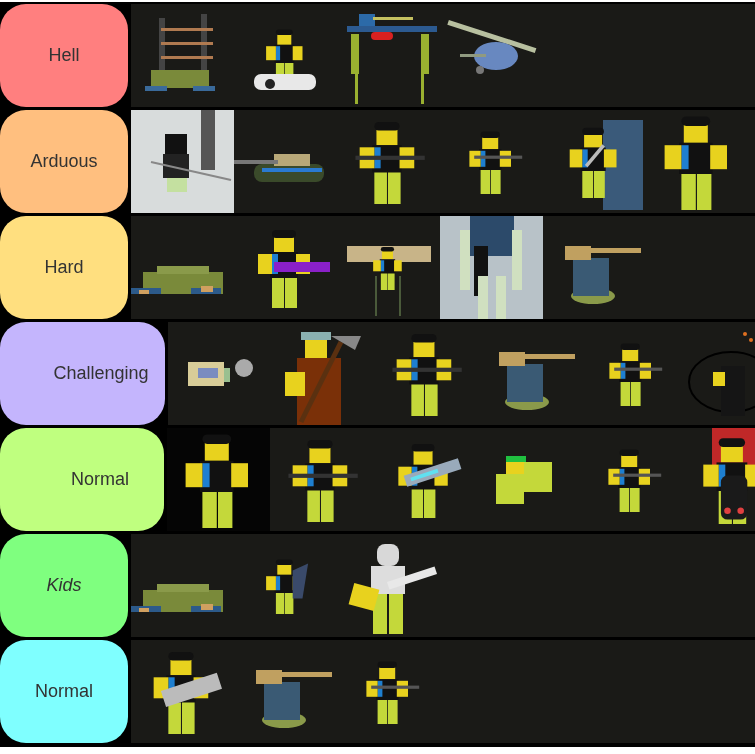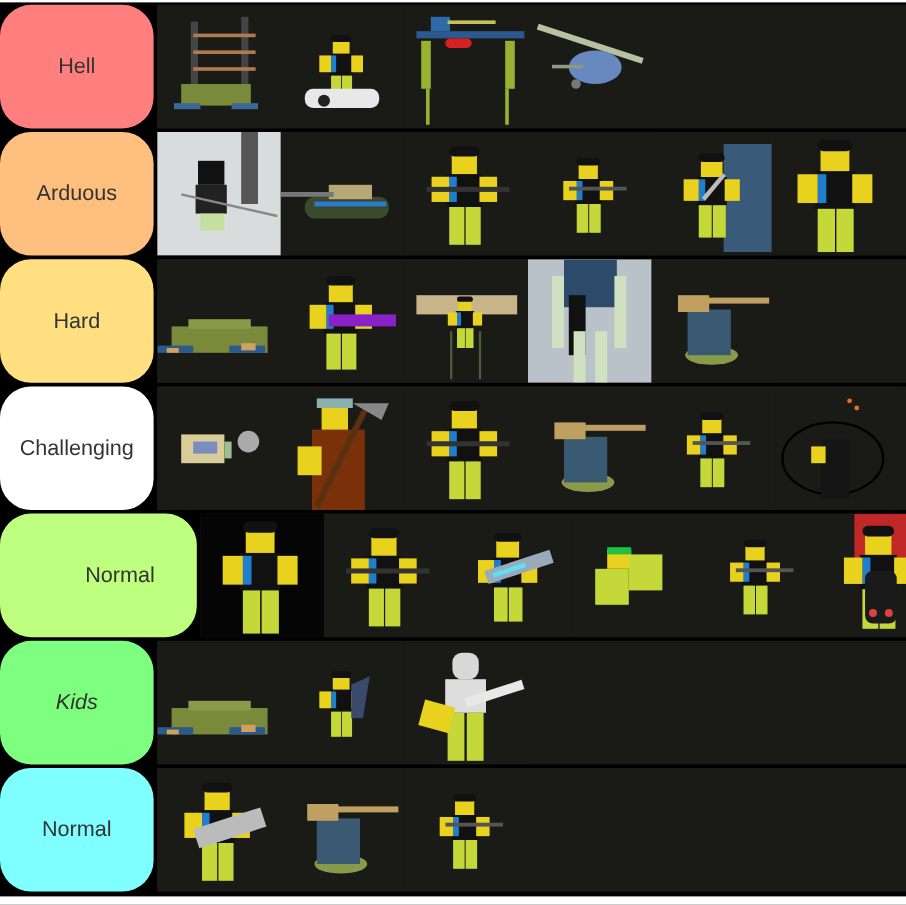--- a/index.html
+++ b/index.html
@@ -232,21 +232,21 @@
           <svg viewBox="0 0 103 103">
       <ellipse cx="50" cy="80" rx="22" ry="8" fill="#8a9a4a"></ellipse>
             <rect x="30" y="42" width="36" height="38" fill="#3a5a74"></rect>
       <rect x="22" y="30" width="26" height="14" fill="#c0a060"></rect>
             <rect x="46" y="32" width="52" height="5" fill="#c0a060"></rect>
           </svg>
         </div>
       </div>
     </div>
     <div class="tier-row">
-      <div class="tier-label" style="background: #ffffff;">Challenging</div>
+      <div class="tier-label" style="background: #c4b5fd; padding-left: 37px;">Challenging</div>
       <div class="tier-items">
         <div class="item" style="background: rgb(26, 26, 23);">
           <svg viewBox="0 0 103 103">
       <rect x="20" y="40" width="36" height="24" fill="#d8cc98"></rect>
             <rect x="30" y="46" width="20" height="10" fill="#7a8cc0"></rect>
       <circle cx="76" cy="46" r="9" fill="#aaa"></circle>
             <rect x="56" y="46" width="6" height="14" fill="#9ac090"></rect>
           </svg>
         </div>
         <div class="item" style="background: rgb(26, 26, 23);">

